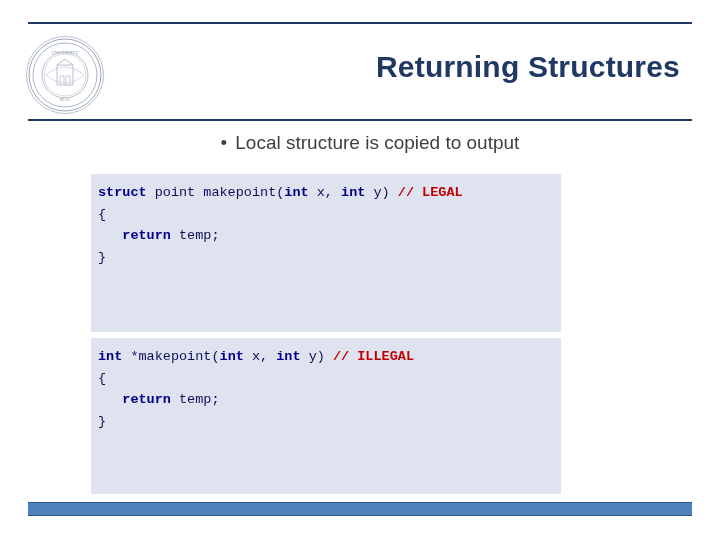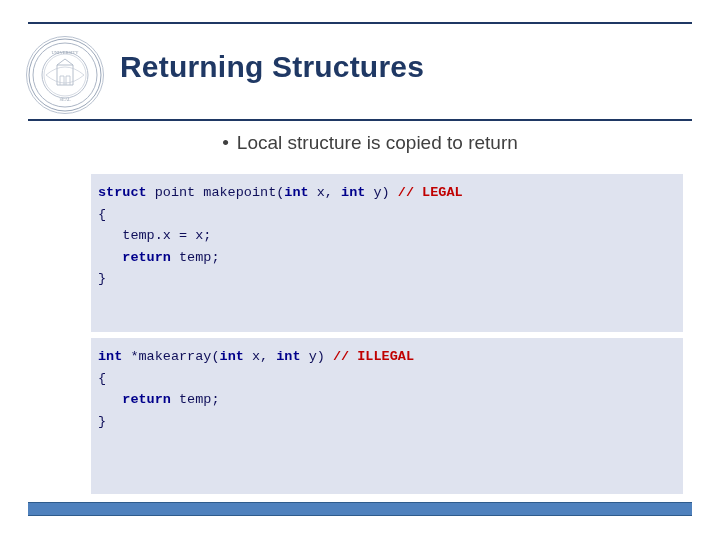--- a/index.html
+++ b/index.html
@@ -40,21 +40,21 @@
     background: #ffffff;
     overflow: hidden;
   }
   .seal svg { display: block; }
   
   .title {
     position: absolute;
     left: 120px;
     top: 50px;
     width: 560px;
-    text-align: left;
+    text-align: right;
     font-size: 30px;
     font-weight: bold;
     color: #1f3864;
     letter-spacing: 0.2px;
   }
   
   .title-rule {
     position: absolute;
     left: 28px;
     top: 119px;
@@ -79,21 +79,21 @@
     line-height: 1;
   }
   .bullet-text {
     font-size: 19px;
     color: #404040;
   }
   
   .code-block {
     position: absolute;
     left: 91px;
-    width: 592px;
+    width: 470px;
     background: #dfe3ef;
     font-family: "Liberation Mono", monospace;
     font-size: 13.5px;
     line-height: 21.5px;
     color: #0f0f5a;
     padding: 8px 0 8px 0;
     box-sizing: border-box;
   }
   #code-block-1 { top: 174px; height: 158px; }
   #code-block-2 { top: 338px; height: 156px; }
@@ -138,32 +138,31 @@
       <text x="38" y="64" text-anchor="middle" font-family="'Liberation Serif', serif" font-size="4.5" fill="#98a3b3">SEAL</text>
     </svg>
   </div>
 
   <div class="title">Returning Structures</div>
 
   <div class="title-rule"></div>
 
   <div class="bullet-row">
     <span class="bullet-dot">•</span>
-    <span class="bullet-text">Local structure is copied to return</span>
+    <span class="bullet-text">Local structure is copied to output</span>
   </div>
 
   <div class="code-block" id="code-block-1">
       <div class="code-line"><span class="kw">struct</span><span class="plain"> point makepoint(</span><span class="kw">int</span><span class="plain"> x, </span><span class="kw">int</span><span class="plain"> y) </span><span class="cmt">// LEGAL</span></div>
       <div class="code-line"><span class="plain">{</span></div>
-      <div class="code-line"><span class="plain">   temp.x = x;</span></div>
       <div class="code-line"><span class="plain">   </span><span class="kw">return</span><span class="plain"> temp;</span></div>
       <div class="code-line"><span class="plain">}</span></div>
     </div>
   <div class="code-block" id="code-block-2">
-      <div class="code-line"><span class="kw">int</span><span class="plain"> *makearray(</span><span class="kw">int</span><span class="plain"> x, </span><span class="kw">int</span><span class="plain"> y) </span><span class="cmt">// ILLEGAL</span></div>
+      <div class="code-line"><span class="kw">int</span><span class="plain"> *makepoint(</span><span class="kw">int</span><span class="plain"> x, </span><span class="kw">int</span><span class="plain"> y) </span><span class="cmt">// ILLEGAL</span></div>
       <div class="code-line"><span class="plain">{</span></div>
       <div class="code-line"><span class="plain">   </span><span class="kw">return</span><span class="plain"> temp;</span></div>
       <div class="code-line"><span class="plain">}</span></div>
     </div>
 
   <div class="bottom-bar"></div>
 
 </div>
 
 </body></html>

